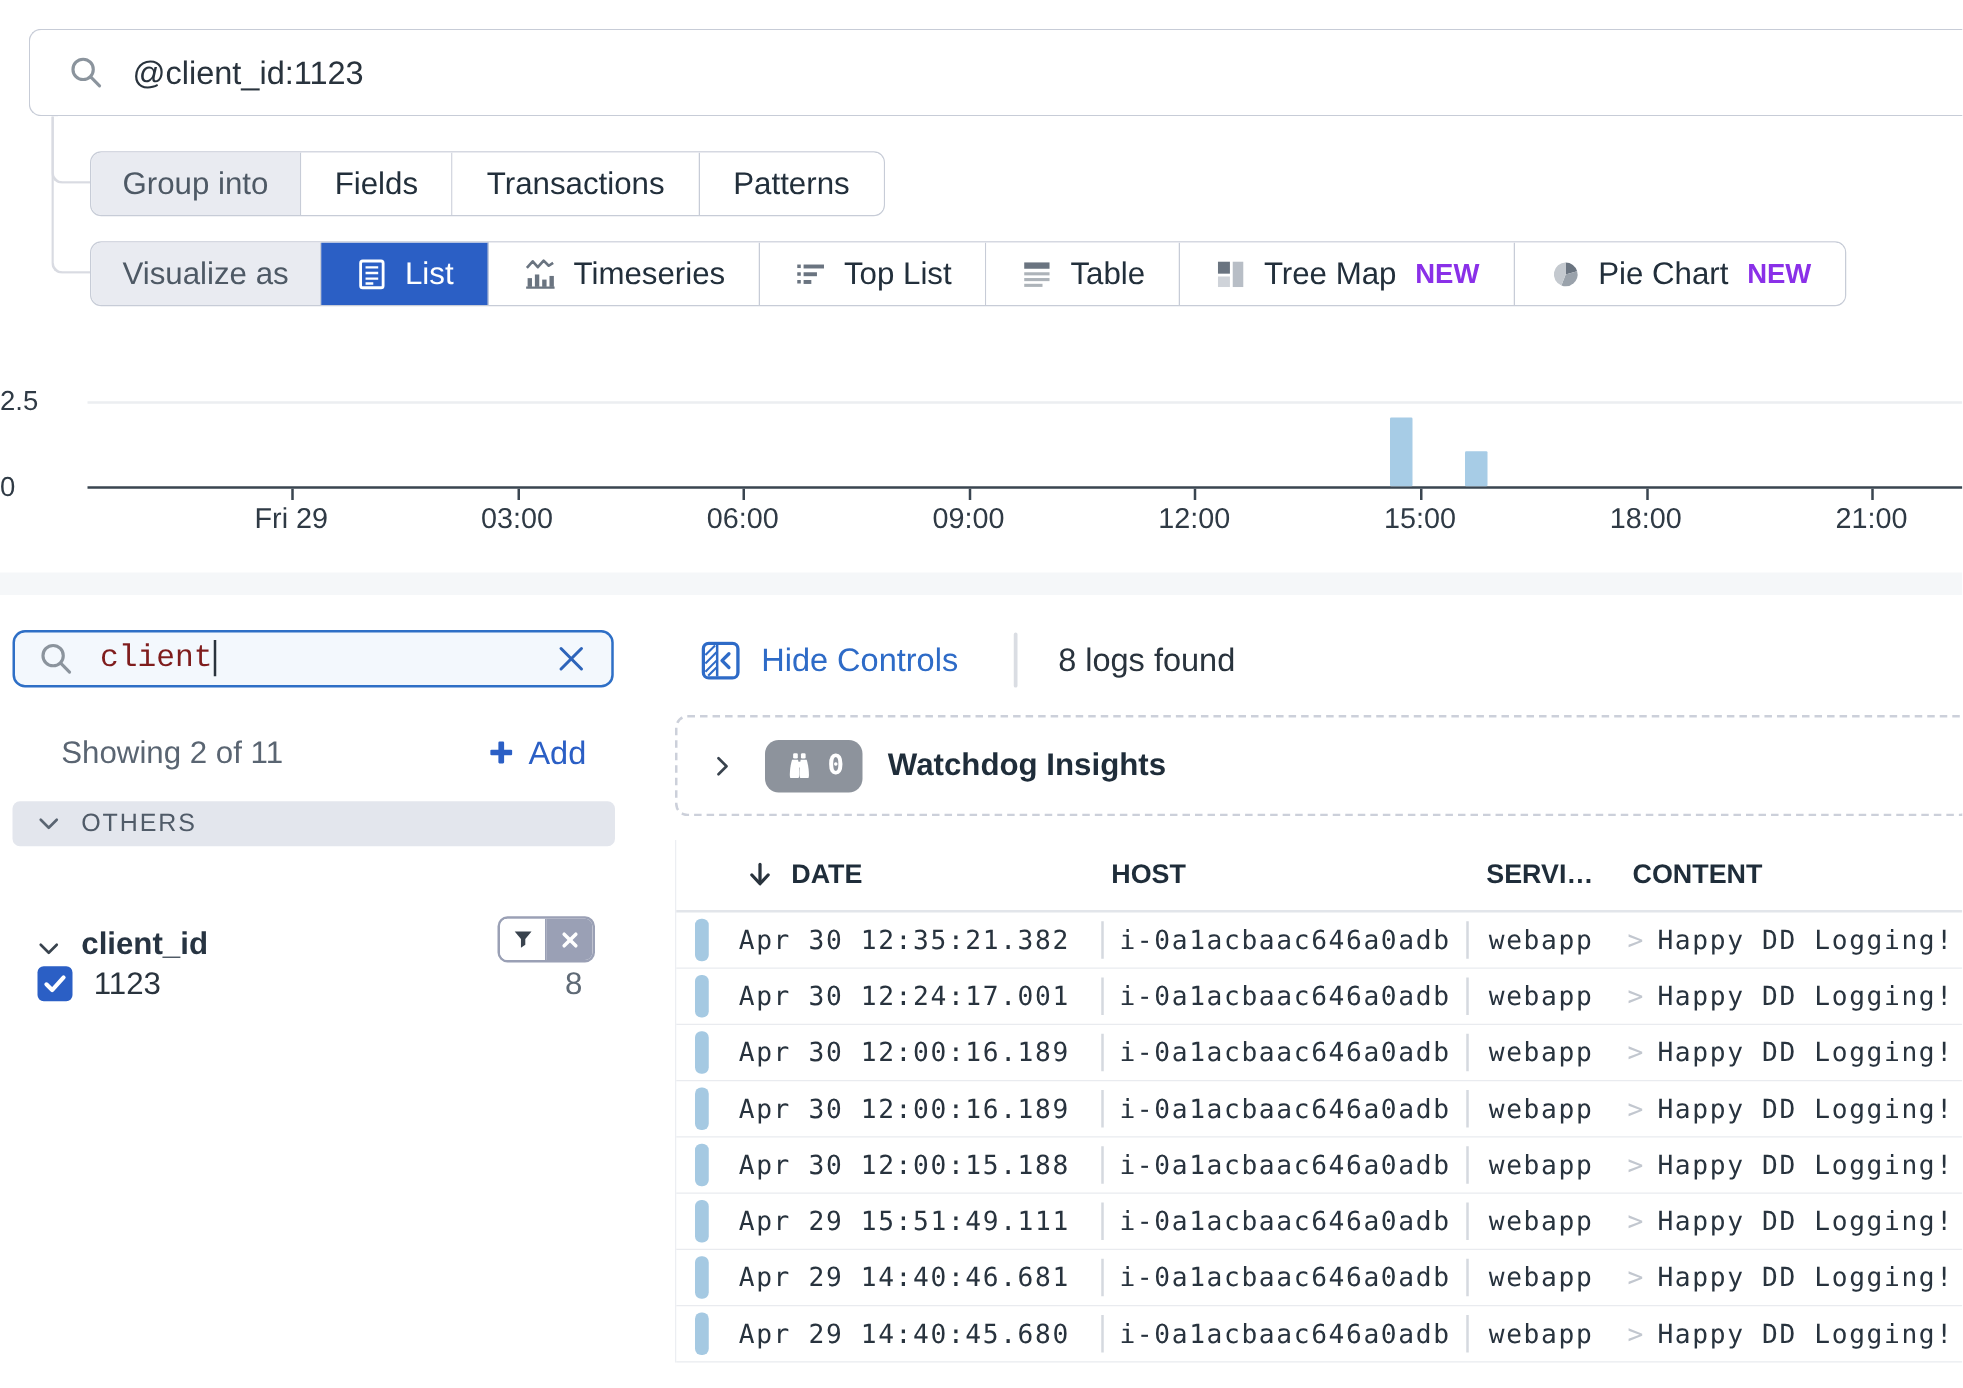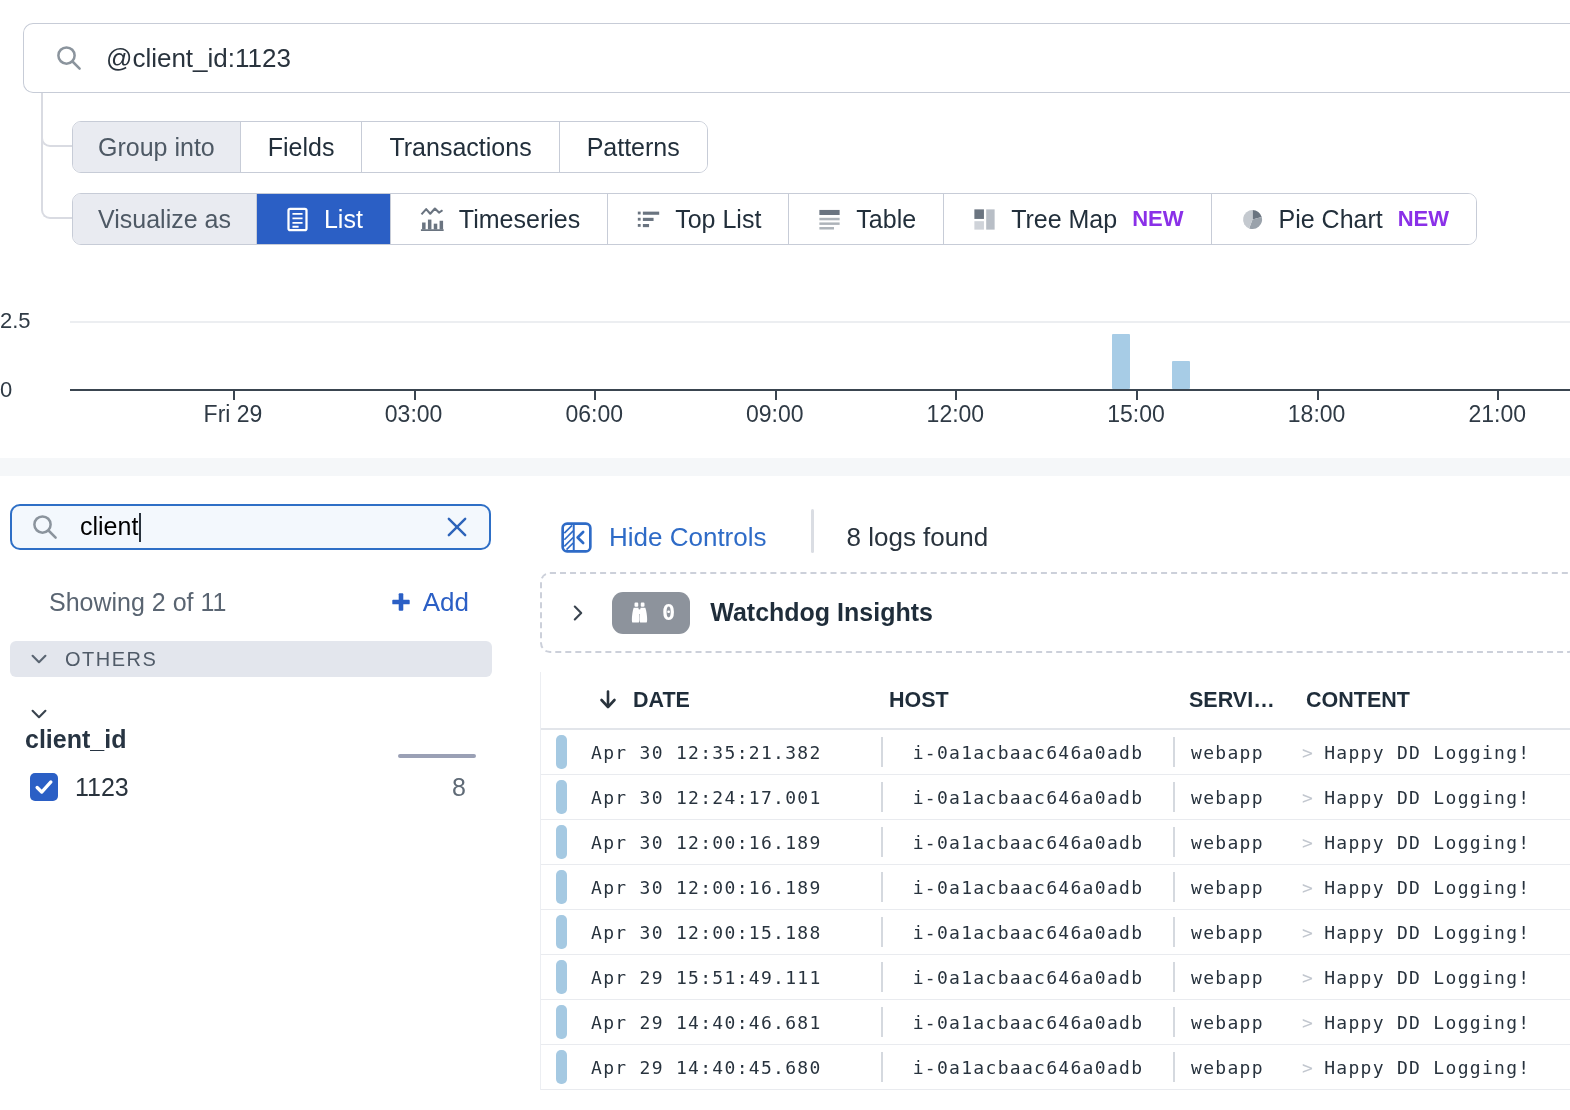--- a/index.html
+++ b/index.html
@@ -54,56 +54,56 @@
   .tick-label { position:absolute; top:101px; font-size:23px; color:#2f3a45; transform:translateX(-50%); white-space:nowrap; }
 
   
   #band { position:absolute; left:0; right:0; top:458px; height:18px; background:#f5f7f9; }
 
   
   #facet-search { position:absolute; left:10px; top:504px; width:481px; height:46px;
     border:2.5px solid #2e6fc6; border-radius:10px; background:#f3f8fd;
     display:flex; align-items:center; padding:0 18px; gap:20px; }
   #facet-search .icon { color:#8b949d; }
-  #facet-search-text { font-size:25px; color:#000000; }
+  #facet-search-text { font-size:25px; color:#7f1d1d;font-family:Liberation Mono, monospace; }
   .caret { display:inline-block; width:2px; height:29px; background:#29333d; vertical-align:middle; margin-left:1px; }
   #facet-clear { margin-left:auto; color:#2d64ba; display:flex; cursor:pointer; }
 
   #showing-row { position:absolute; left:10px; top:580px; width:481px; height:44px;
     display:flex; align-items:center; }
   #pencil { color:#4a5560; margin-left:25px; display:flex; }
   #showing-text { font-size:25px; color:#5a6572; margin-left:14px; }
   #add-btn { margin-left:auto; margin-right:22px; display:flex; align-items:center; gap:11px;
     color:#2b5fc5; font-size:26px; cursor:pointer; }
 
   #others-header { position:absolute; left:10px; top:641px; width:482px; height:36px;
     background:#e3e6ed; border-radius:6px; display:flex; align-items:center; cursor:pointer; }
   #others-header .icon { color:#5a6572; margin-left:18px; display:flex; }
   #others-label { font-size:20px; color:#505b68; letter-spacing:1.5px; margin-left:15px; }
 
-  #facet-header { position:absolute; left:10px; top:703px; width:482px; height:44px;
-    display:flex; align-items:flex-start;flex-direction:column; }
+  #facet-header { position:absolute; left:10px; top:726px; width:482px; height:44px;
+    display:flex; align-items:flex-end; }
   #facet-header .icon { color:#39434e; margin-left:18px; display:flex; cursor:pointer; }
   #facet-name { font-size:25px; font-weight:bold; color:#273442; margin-left:15px; }
   #filter-group { margin-left:auto; margin-right:16px; display:flex; height:37px;
     border:2px solid #9aa0b5; border-radius:8px; overflow:hidden; }
   .filter-seg { width:37px; display:flex; align-items:center; justify-content:center; cursor:pointer; }
   #filter-seg-funnel { background:#fff; color:#39434e; border-right:1.5px solid #9aa0b5; }
   #filter-seg-clear { background:#9aa0b5; color:#fff; }
 
   #facet-values { position:absolute; left:10px; top:763px; width:482px; }
   .facet-value-row { display:flex; align-items:center; height:48px; }
   .checkbox { width:28px; height:28px; border-radius:5px; margin-left:20px;
     display:flex; align-items:center; justify-content:center; cursor:pointer; color:#fff; }
   .facet-value-label { font-size:25px; color:#29333d; margin-left:17px; }
   .facet-value-count { margin-left:auto; margin-right:26px; font-size:25px; color:#5f6a76; }
 
   
   #controls-row { position:absolute; left:540px; top:503px; right:0; height:50px;
-    display:flex; align-items:flex-end; }
+    display:flex; align-items:center; }
   #hide-controls { display:flex; align-items:center; gap:17px; margin-left:21px;
     color:#2e6bc7; font-size:26px; cursor:pointer; }
   #controls-divider { width:3px; height:44px; background:#dadde3; border-radius:2px; margin-left:44px; }
   #logs-found { font-size:26px; color:#29333d; margin-left:33px; }
 
   #watchdog { position:absolute; left:540px; top:572px; right:-8px; height:81px;
     border:2px dashed #ccd0da; border-radius:10px; display:flex; align-items:center; }
   #watchdog .chev { color:#39434e; margin-left:25px; display:flex; cursor:pointer; }
   #watchdog-badge { margin-left:23px; height:42px; padding:0 15px; background:#8d939c; border-radius:11px;
     display:flex; align-items:center; gap:10px; color:#fff; }
@@ -115,21 +115,21 @@
   #thead { position:relative; height:58px; border-bottom:2px solid #e2e5ea;
     font-weight:bold; font-size:21.5px; color:#1f2d3a; }
   #thead > * { position:absolute; top:50%; transform:translateY(-50%);text-align:right; }
   #th-sort { left:55px; color:#29333d; display:flex; }
   #th-date { left:92px; }
   #th-host { left:348px; }
   #th-service { left:648px; }
   #th-content { left:765px; }
 
   .log-row { display:flex; align-items:center; height:45px; border-bottom:1.5px solid #e9ebef;
-    font-family:"DejaVu Sans Mono", monospace; font-size:18px; letter-spacing:1.3px; color:#28333e; cursor:pointer; }
+    font-family:"DejaVu Sans Mono", monospace; font-size:21px; letter-spacing:1.3px; color:#28333e; cursor:pointer; }
   .pill { width:11px; height:34px; border-radius:5px; margin-left:15px; flex:none; }
   .c-date { margin-left:24px; width:272px; white-space:nowrap; }
   .vdiv { width:2px; height:30px; background:#d5d9df; flex:none; }
   .vd1 { margin-left:18px; }
   .c-host { margin-left:12px; width:266px; white-space:nowrap;text-align:center; }
   .vd2 { margin-left:12px; }
   .c-service { margin-left:16px; width:88px; white-space:nowrap; }
   .c-chev { margin-left:23px; color:#c2c7cf; }
   .c-content { margin-left:10px; white-space:nowrap; }
 

